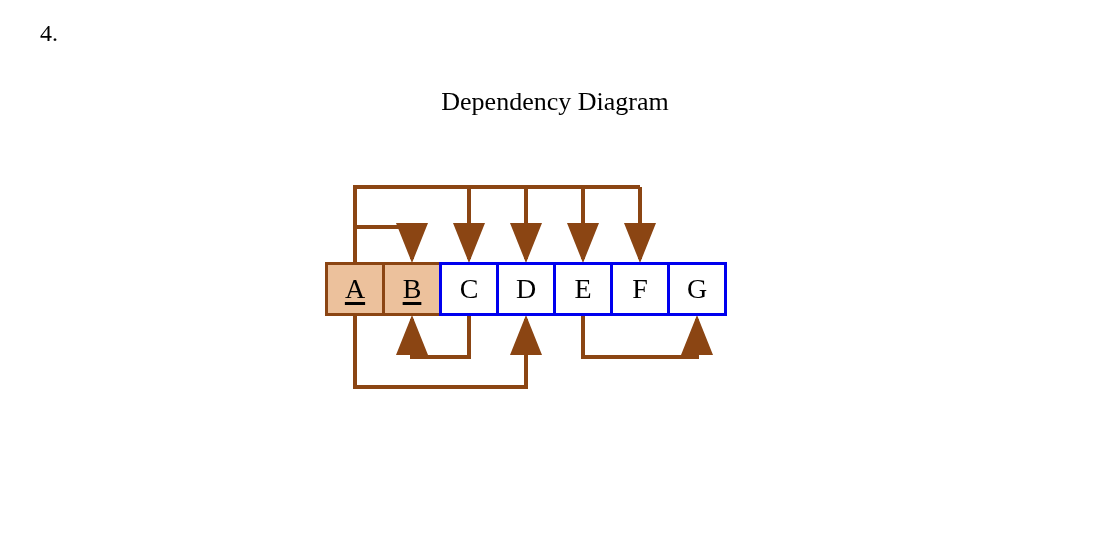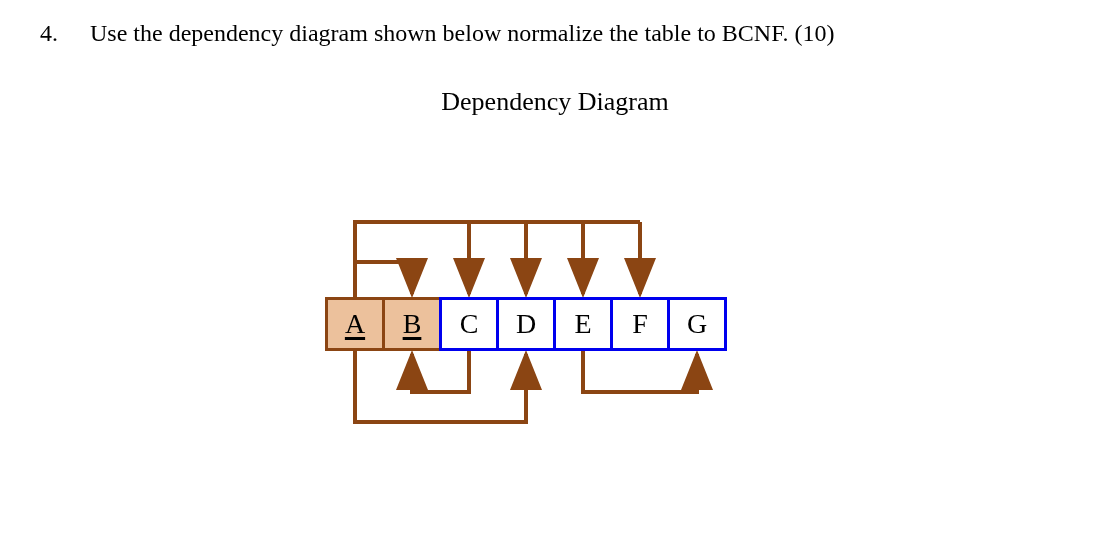--- a/index.html
+++ b/index.html
@@ -20,21 +20,21 @@
       margin-bottom: 40px;
       display: flex;
       gap: 20px;
     }
     .question-number {
       min-width: 30px;
     }
     .diagram-title {
       text-align: center;
       font-size: 26px;
-      margin-bottom: 65px;
+      margin-bottom: 30px;
     }
     .diagram-container {
       position: relative;
       width: 700px;
       margin: 0 auto;
       height: 280px;
     }
     .svg-arrows {
       position: absolute;
       top: 0;
@@ -71,21 +71,20 @@
     }
     .cell + .cell {
       margin-left: -3px;
     }
   </style>
 </head>
 <body>
 
 <div class="question">
   <span class="question-number">4.</span>
-  <span>Use the dependency diagram shown below normalize the table to BCNF. (10)</span>
 </div>
 
 <div class="diagram-title">Dependency Diagram</div>
 
 <div class="diagram-container">
   <svg class="svg-arrows" width="700" height="280">
     <defs>
       <marker id="arrowhead" markerWidth="10" markerHeight="8" refX="9" refY="4" orient="auto">
         <polygon points="0 0, 10 4, 0 8" fill="#8b4513"></polygon>
       </marker>

